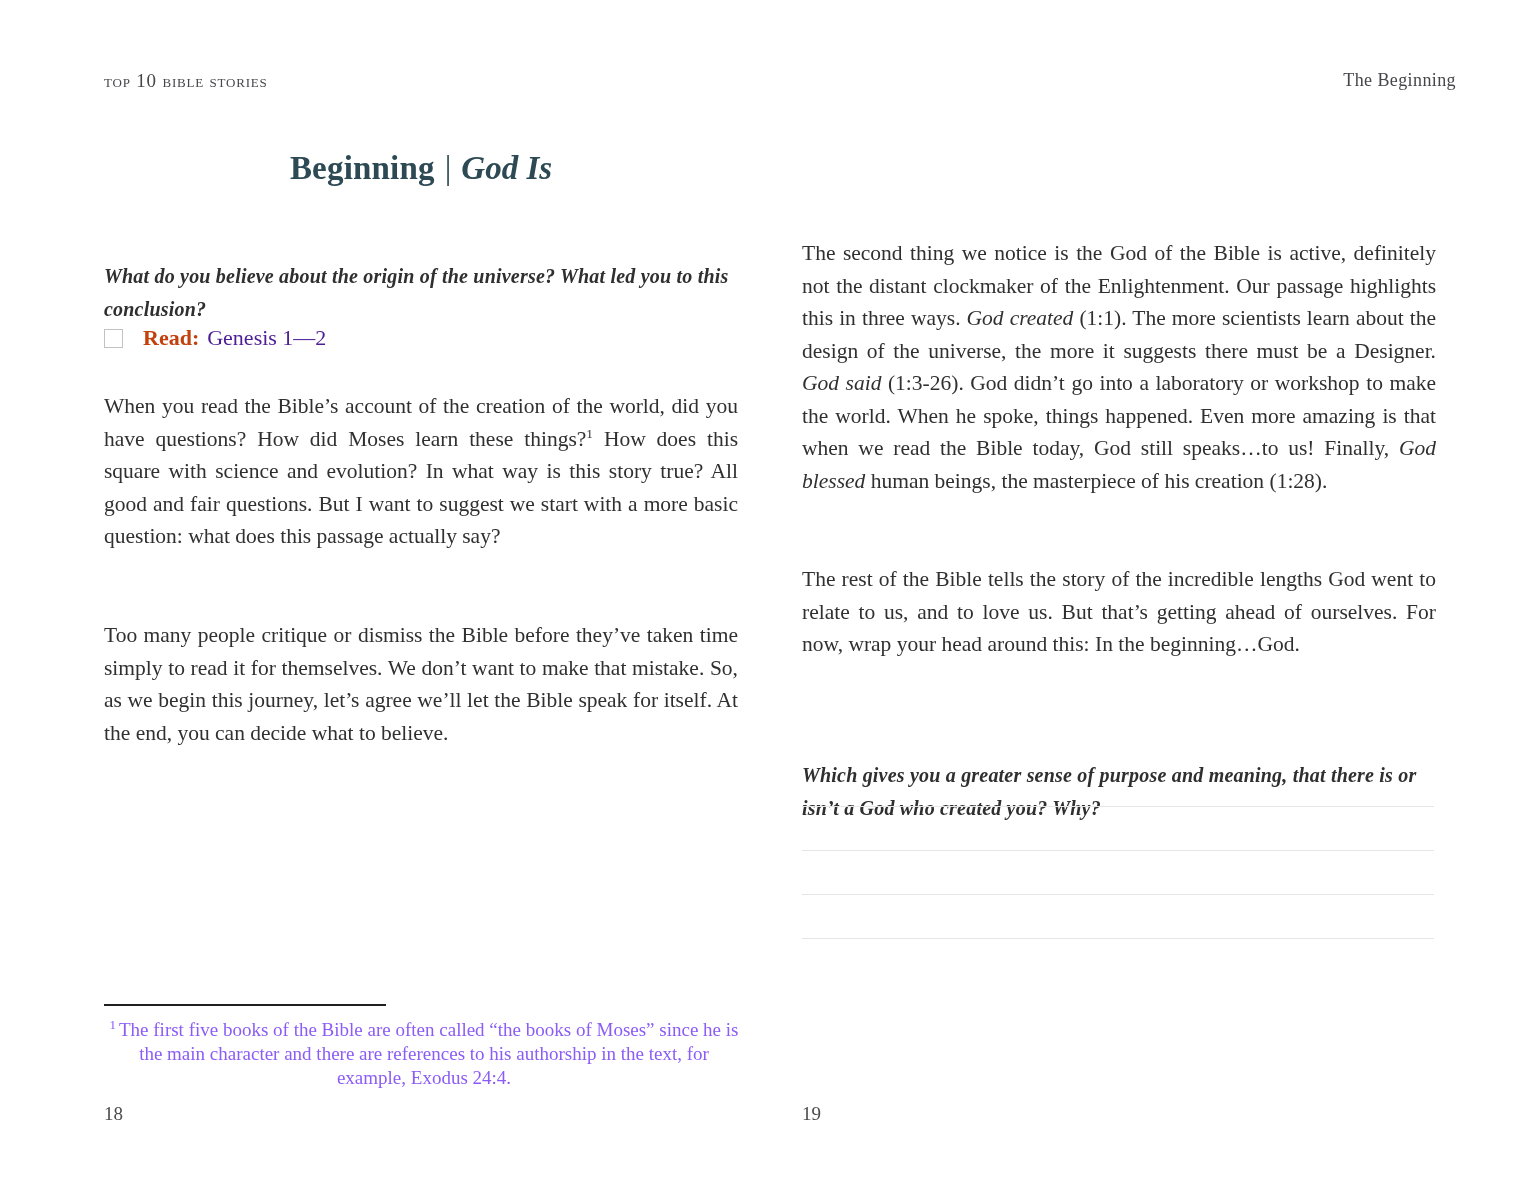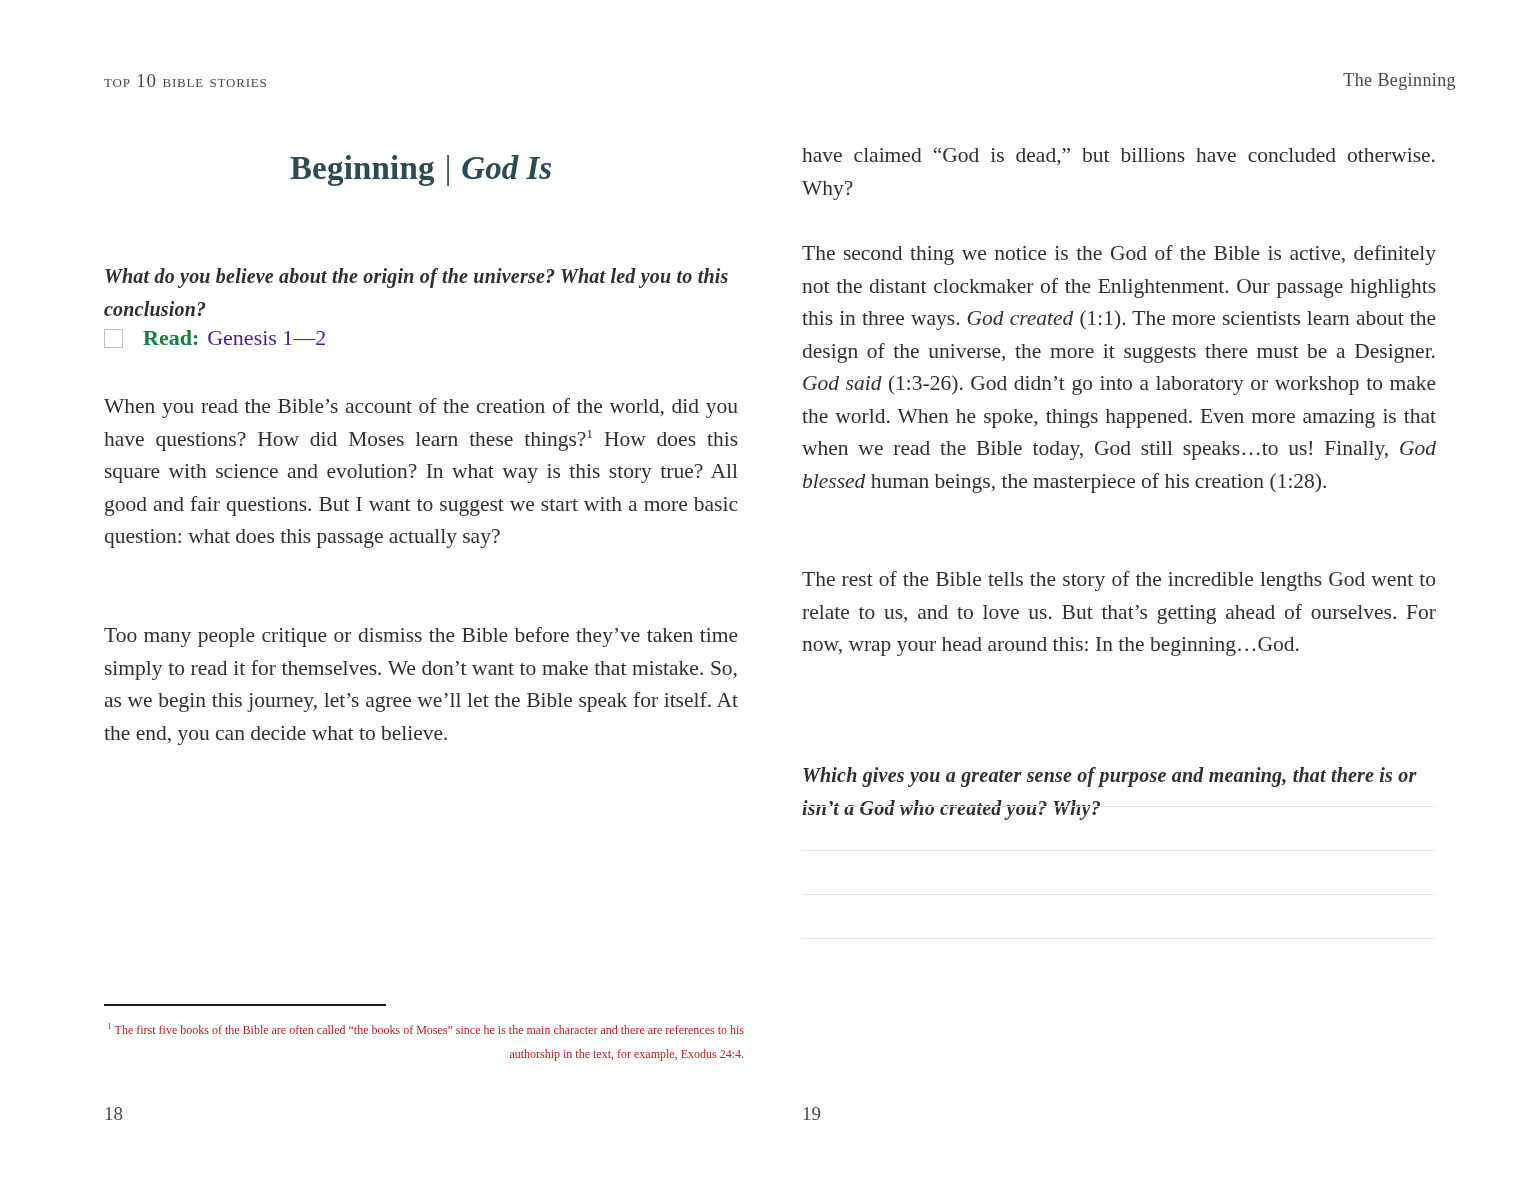--- a/index.html
+++ b/index.html
@@ -117,21 +117,21 @@
     width: 17px;
     height: 17px;
     border: 1.6px solid #c2c2c2;
     margin-right: 20px;
     background: #fff;
     flex: 0 0 auto;
   }
   .read-label {
     font-weight: bold;
     margin-right: 8px;
-    color: #15803d;
+    color: #c2410c;
     text-align: right;
   }
   .read-ref { color: #4c1d95; }
 
   em.tight { }
   sup.fn {
     font-size: 0.62em;
     vertical-align: super;
     line-height: 0;
   }
@@ -143,24 +143,24 @@
     top: 1004px;
     width: 282px;
     height: 0;
     border-top: 2.2px solid #1f1f1f;
   }
   .footnote {
     position: absolute;
     left: 104px;
     top: 1018px;
     width: 640px;
-    font-size: 12px;
+    font-size: 19px;
     line-height: 24px;
-    color: #b91c1c;
-    text-align: right;
+    color: #8b5cf6;
+    text-align: center;
   }
   .footnote sup {
     font-size: 0.68em;
     vertical-align: super;
     line-height: 0;
     margin-right: 3px;
   }
 
   
   .answer-lines {
@@ -217,21 +217,20 @@
 
 
   <div class="footnote-rule"></div>
 
   <div class="footnote"><sup>1</sup><span>The first five books of the Bible are often called “the books of Moses” since he is the main character and there are references to his authorship in the text, for example, Exodus 24:4.</span></div>
 
   <div class="folio folio-left">18</div>
 
   <div class="page page-right"></div>
 
-  <div class="block" style="left:802px; top:139px;">have claimed “God is dead,” but billions have concluded otherwise. Why?</div>
 
   <div class="block" style="left:802px; top:237px;"><span>The second thing we notice is the God of the Bible is active, definitely not the distant clockmaker of the Enlightenment. Our passage highlights this in three ways. </span><em class="tight">God created</em><span> (1:1). The more scientists learn about the design of the universe, the more it suggests there must be a Designer. </span><em class="tight">God said</em><span> (1:3-26). God didn’t go into a laboratory or workshop to make the world. When he spoke, things happened. Even more amazing is that when we read the Bible today, God still speaks…to us! Finally, </span><em class="tight">God blessed</em><span> human beings, the masterpiece of his creation (1:28).</span></div>
 
   <div class="block prompt" style="left:802px; top:727px;">Which gives you a greater sense of purpose and meaning, that there is or isn’t a God who created you? Why?</div>
 
   <div class="block" style="left:802px; top:563px;">The rest of the Bible tells the story of the incredible lengths God went to relate to us, and to love us. But that’s getting ahead of ourselves. For now, wrap your head around this: In the beginning…God.</div>
 
   <div class="answer-lines">
     <div class="answer-line"></div>
     <div class="answer-line"></div>

